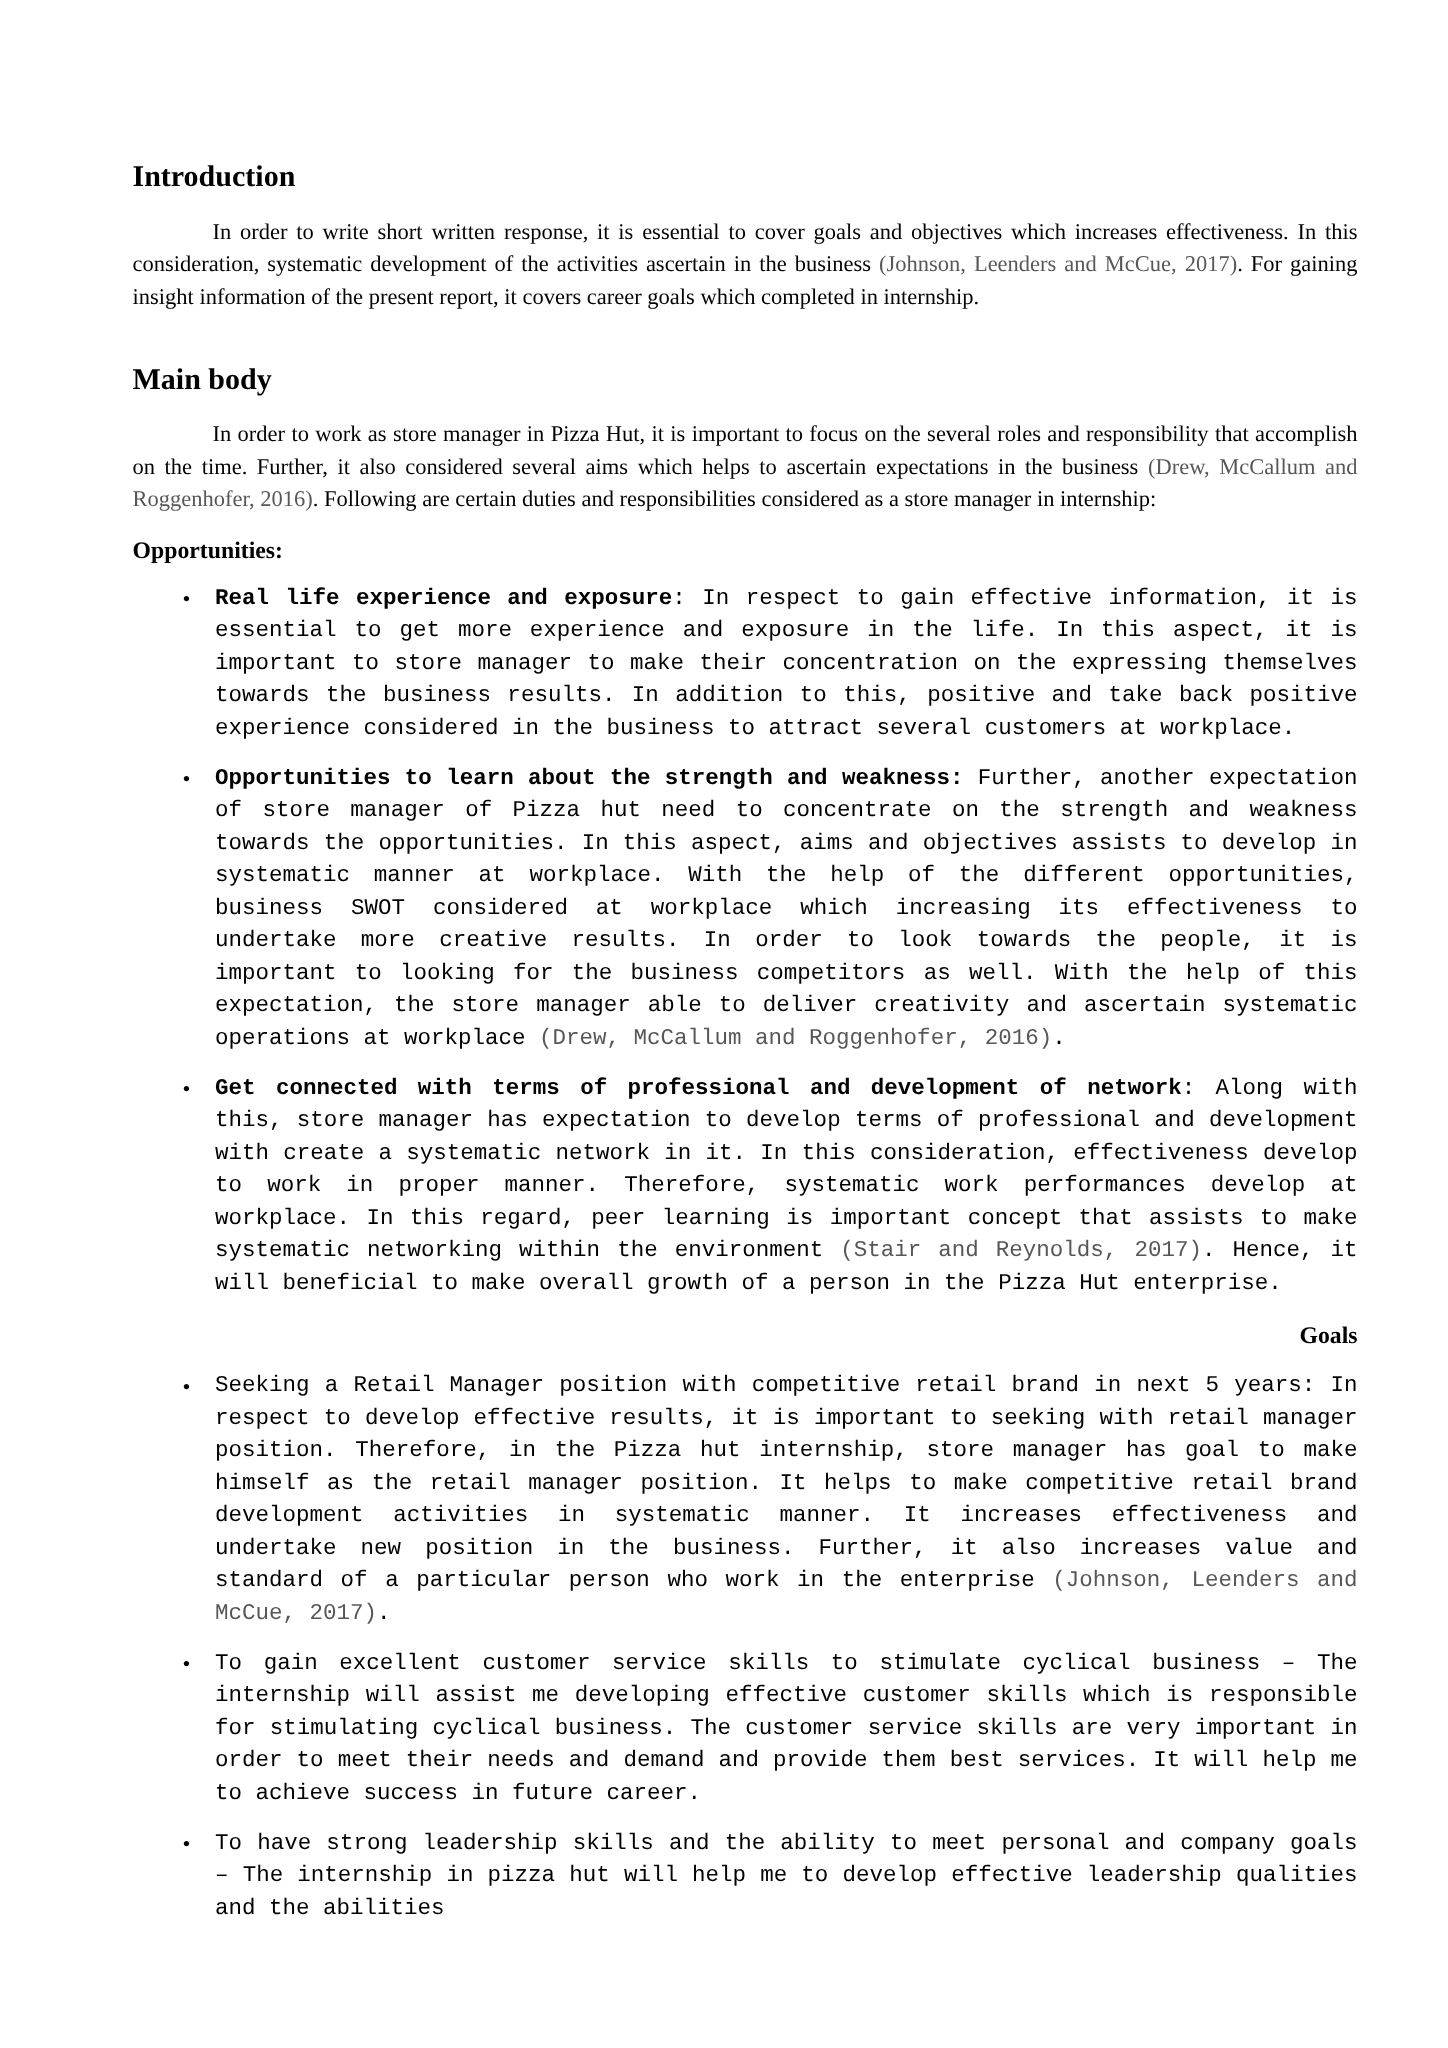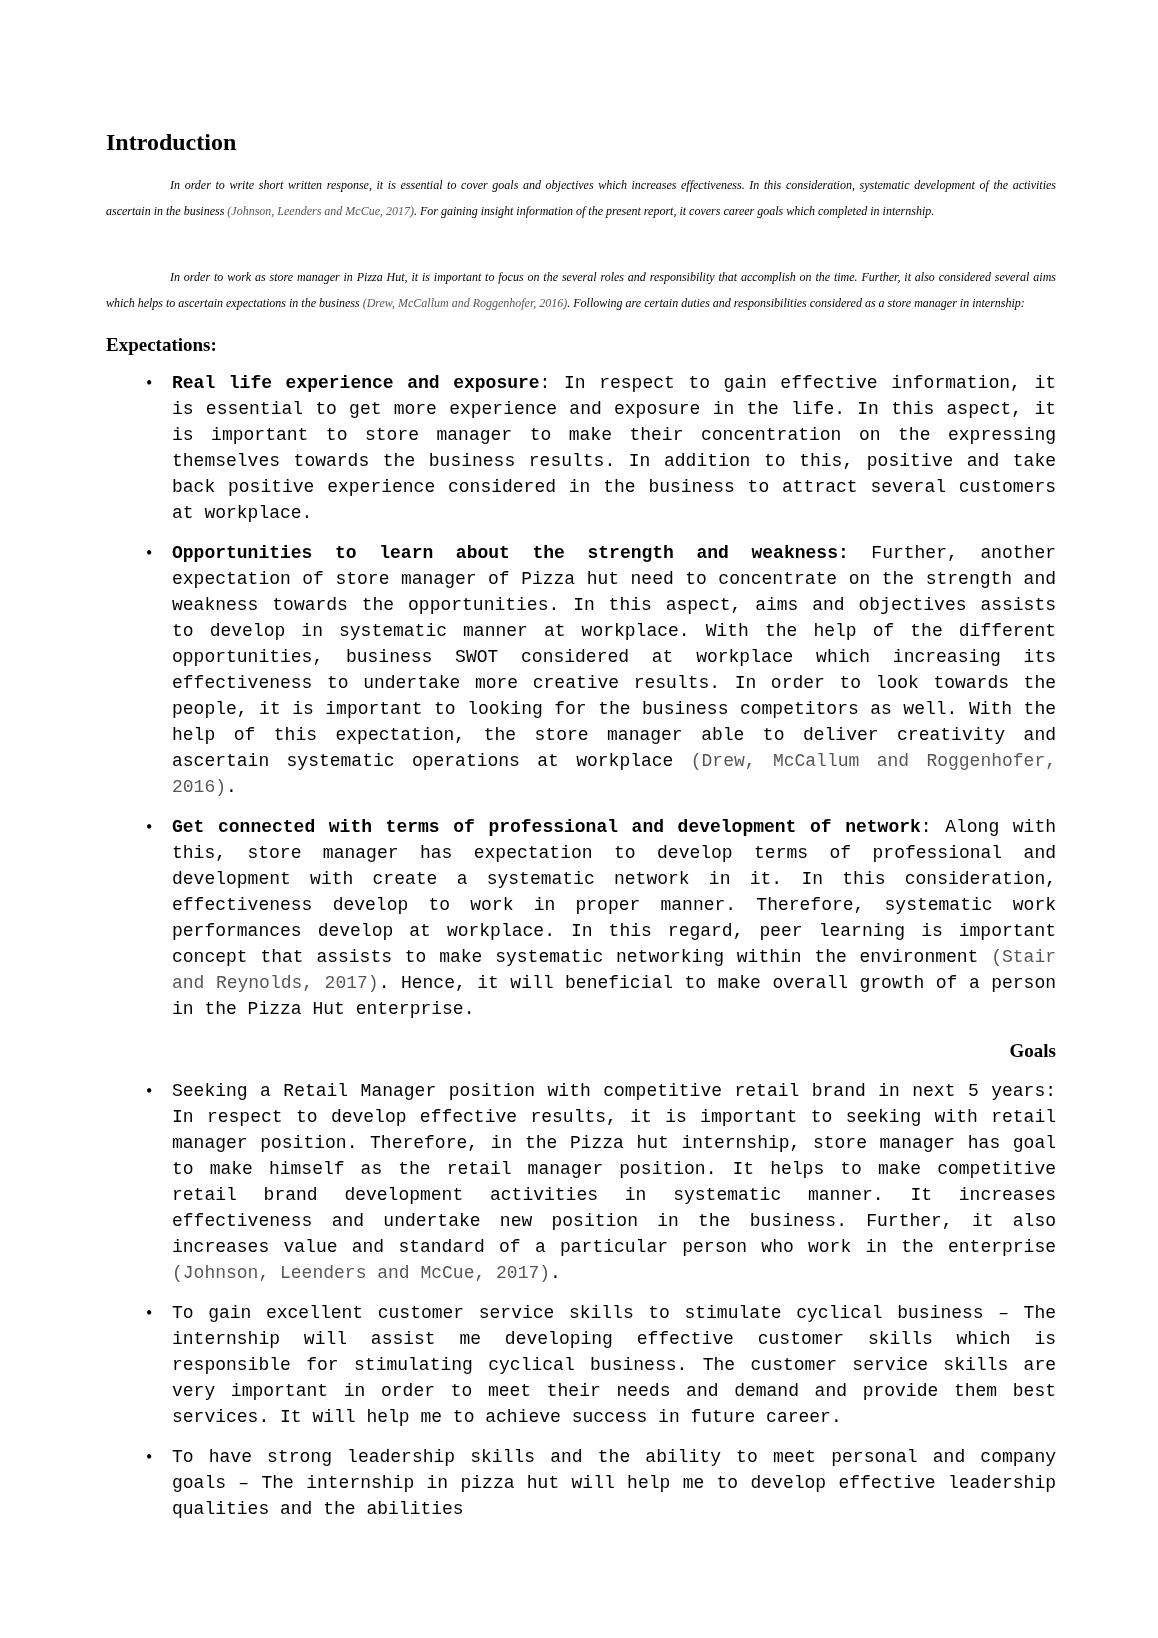--- a/index.html
+++ b/index.html
@@ -13,42 +13,41 @@
     width: 1158px;
     height: 1638px;
     background: var(--bg);
     color: var(--fg);
     font-family: "Liberation Serif", serif;
     overflow: hidden;
   }
   .doc {
     width: 1158px;
     height: 1334px;
-    padding: 128px 102px 0 106px;
+    padding: 128px 72px 0 106px;
   }
   .h1 {
     font-size: 24px;
     line-height: 28px;
     font-weight: bold;
     margin: 0 0 16px 0;
   }
   .h1.main-body { margin-top: 40px; }
   .h2 {
     font-size: 19px;
     line-height: 26px;
     font-weight: bold;
     margin: 0 0 12px 0;
   }
   .h2.goals { margin-top: 16px; margin-bottom: 14px; text-align: right; }
   .para {
-    font-size: 12px;
+    font-size: 18px;
     line-height: 26px;
     text-align: justify;
     margin: 0 0 16px 0;
-    font-style: italic;
   }
   .para.indent { text-indent: 64px; }
   .bullet {
     position: relative;
     padding-left: 66px;
     margin: 0 0 14px 0;
   }
   .bullet .bullet-text {
     font-size: 18px;
     line-height: 26px;
@@ -68,24 +67,25 @@
 </style>
 </head>
 <body>
 
 <div class="doc">
 
   <h1 class="h1">Introduction</h1>
 
   <p class="para indent" style="margin-bottom:40px;"><span class="run-n">In order to write short written response, it is essential to cover goals and objectives which increases effectiveness. In this consideration, systematic development of the activities ascertain in the business  </span><span class="run-c">(Johnson, Leenders and McCue, 2017)</span><span class="run-n">. For gaining insight information of the present report, it covers career goals which completed in internship.</span></p>
 
+  <h1 class="h1 main-body" style="margin-top:0;">Main body</h1>
 
   <p class="para indent"><span class="run-n">In order to work as store manager in Pizza Hut, it is important to focus on the several roles and responsibility that accomplish on the time. Further, it also considered several aims which helps to ascertain expectations in the business </span><span class="run-c">(Drew, McCallum and Roggenhofer, 2016)</span><span class="run-n">. Following are certain duties and responsibilities considered as a store manager in internship:</span></p>
 
-  <h2 class="h2">Expectations:</h2>
+  <h2 class="h2">Opportunities:</h2>
 
   <div class="bullet">
     <span class="marker">•</span>
     <p class="bullet-text"><span class="run-b">Real life experience and exposure</span><span class="run-n">: In respect to gain effective information, it is essential to get more experience and exposure in the life. In this aspect, it is important to store manager to make their concentration on the expressing themselves towards the business results. In addition to this, positive and take back positive experience considered in the business to attract several customers at workplace.</span></p>
   </div>
 
   <div class="bullet">
     <span class="marker">•</span>
     <p class="bullet-text"><span class="run-b">Opportunities to learn about the strength and weakness:</span><span class="run-n"> Further, another expectation of store manager of Pizza hut need to concentrate on the strength and weakness towards the opportunities. In this aspect, aims and objectives assists to develop in systematic manner at workplace. With the help of the different opportunities, business SWOT considered at workplace which increasing its effectiveness to undertake more creative results. In order to look towards the people, it is important to looking for the business competitors as well. With the help of this expectation, the store manager able to deliver creativity and ascertain systematic operations at workplace </span><span class="run-c">(Drew, McCallum and Roggenhofer, 2016)</span><span class="run-n">.</span></p>
   </div>

